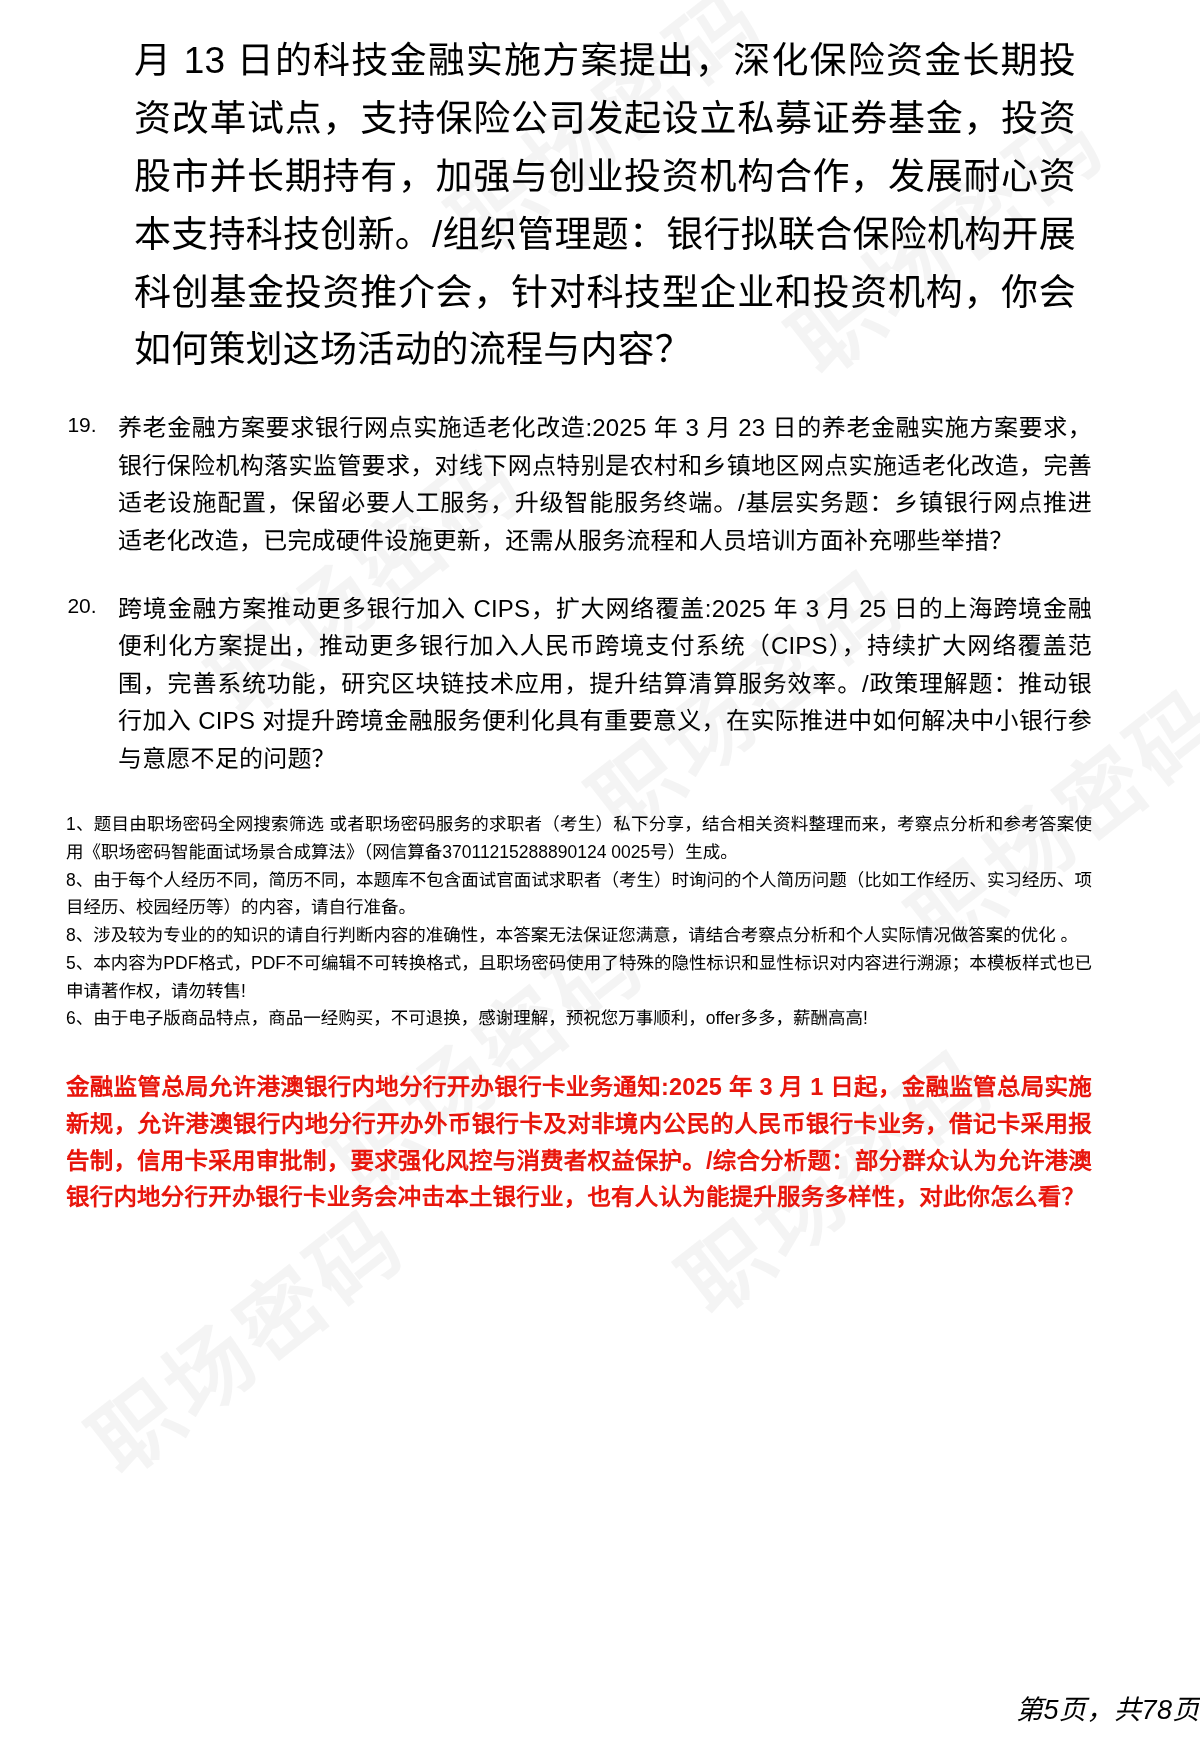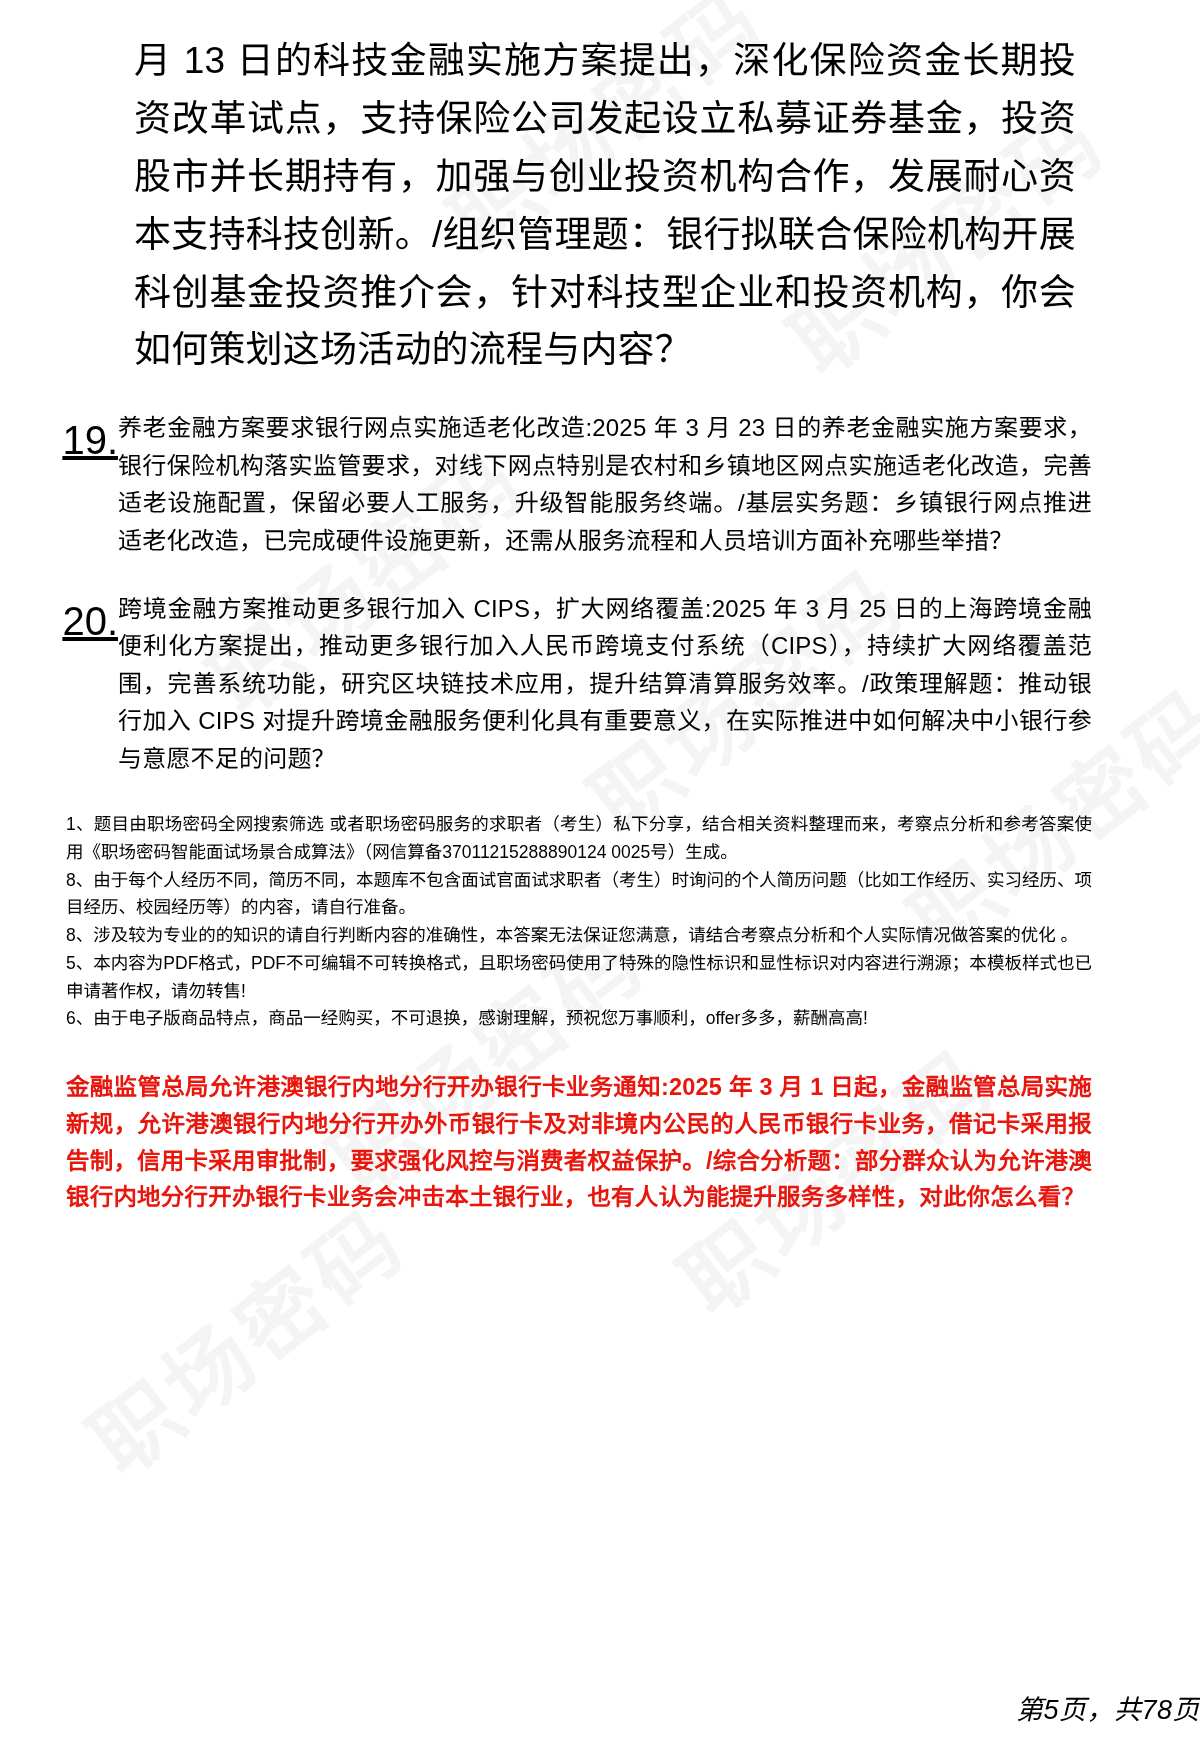--- a/index.html
+++ b/index.html
@@ -60,26 +60,25 @@
   }
   .q-item {
     display: flex;
     align-items: flex-start;
     padding: 0 108px 0 46px;
     margin-top: 30px;
   }
   .q-num {
     flex: 0 0 auto;
     width: 72px;
-    font-size: 40px;
+    font-size: 21px;
     line-height: 1.565;
-    text-align: right;
+    text-align: center;
     padding-left: 0px;
     box-sizing: border-box;
-    text-decoration: underline;
   }
   .q-text {
     flex: 1 1 auto;
     font-size: 24px;
     line-height: 1.565;
     letter-spacing: 0.2px;
     text-align: justify;
     text-justify: inter-ideograph;
   }
 

